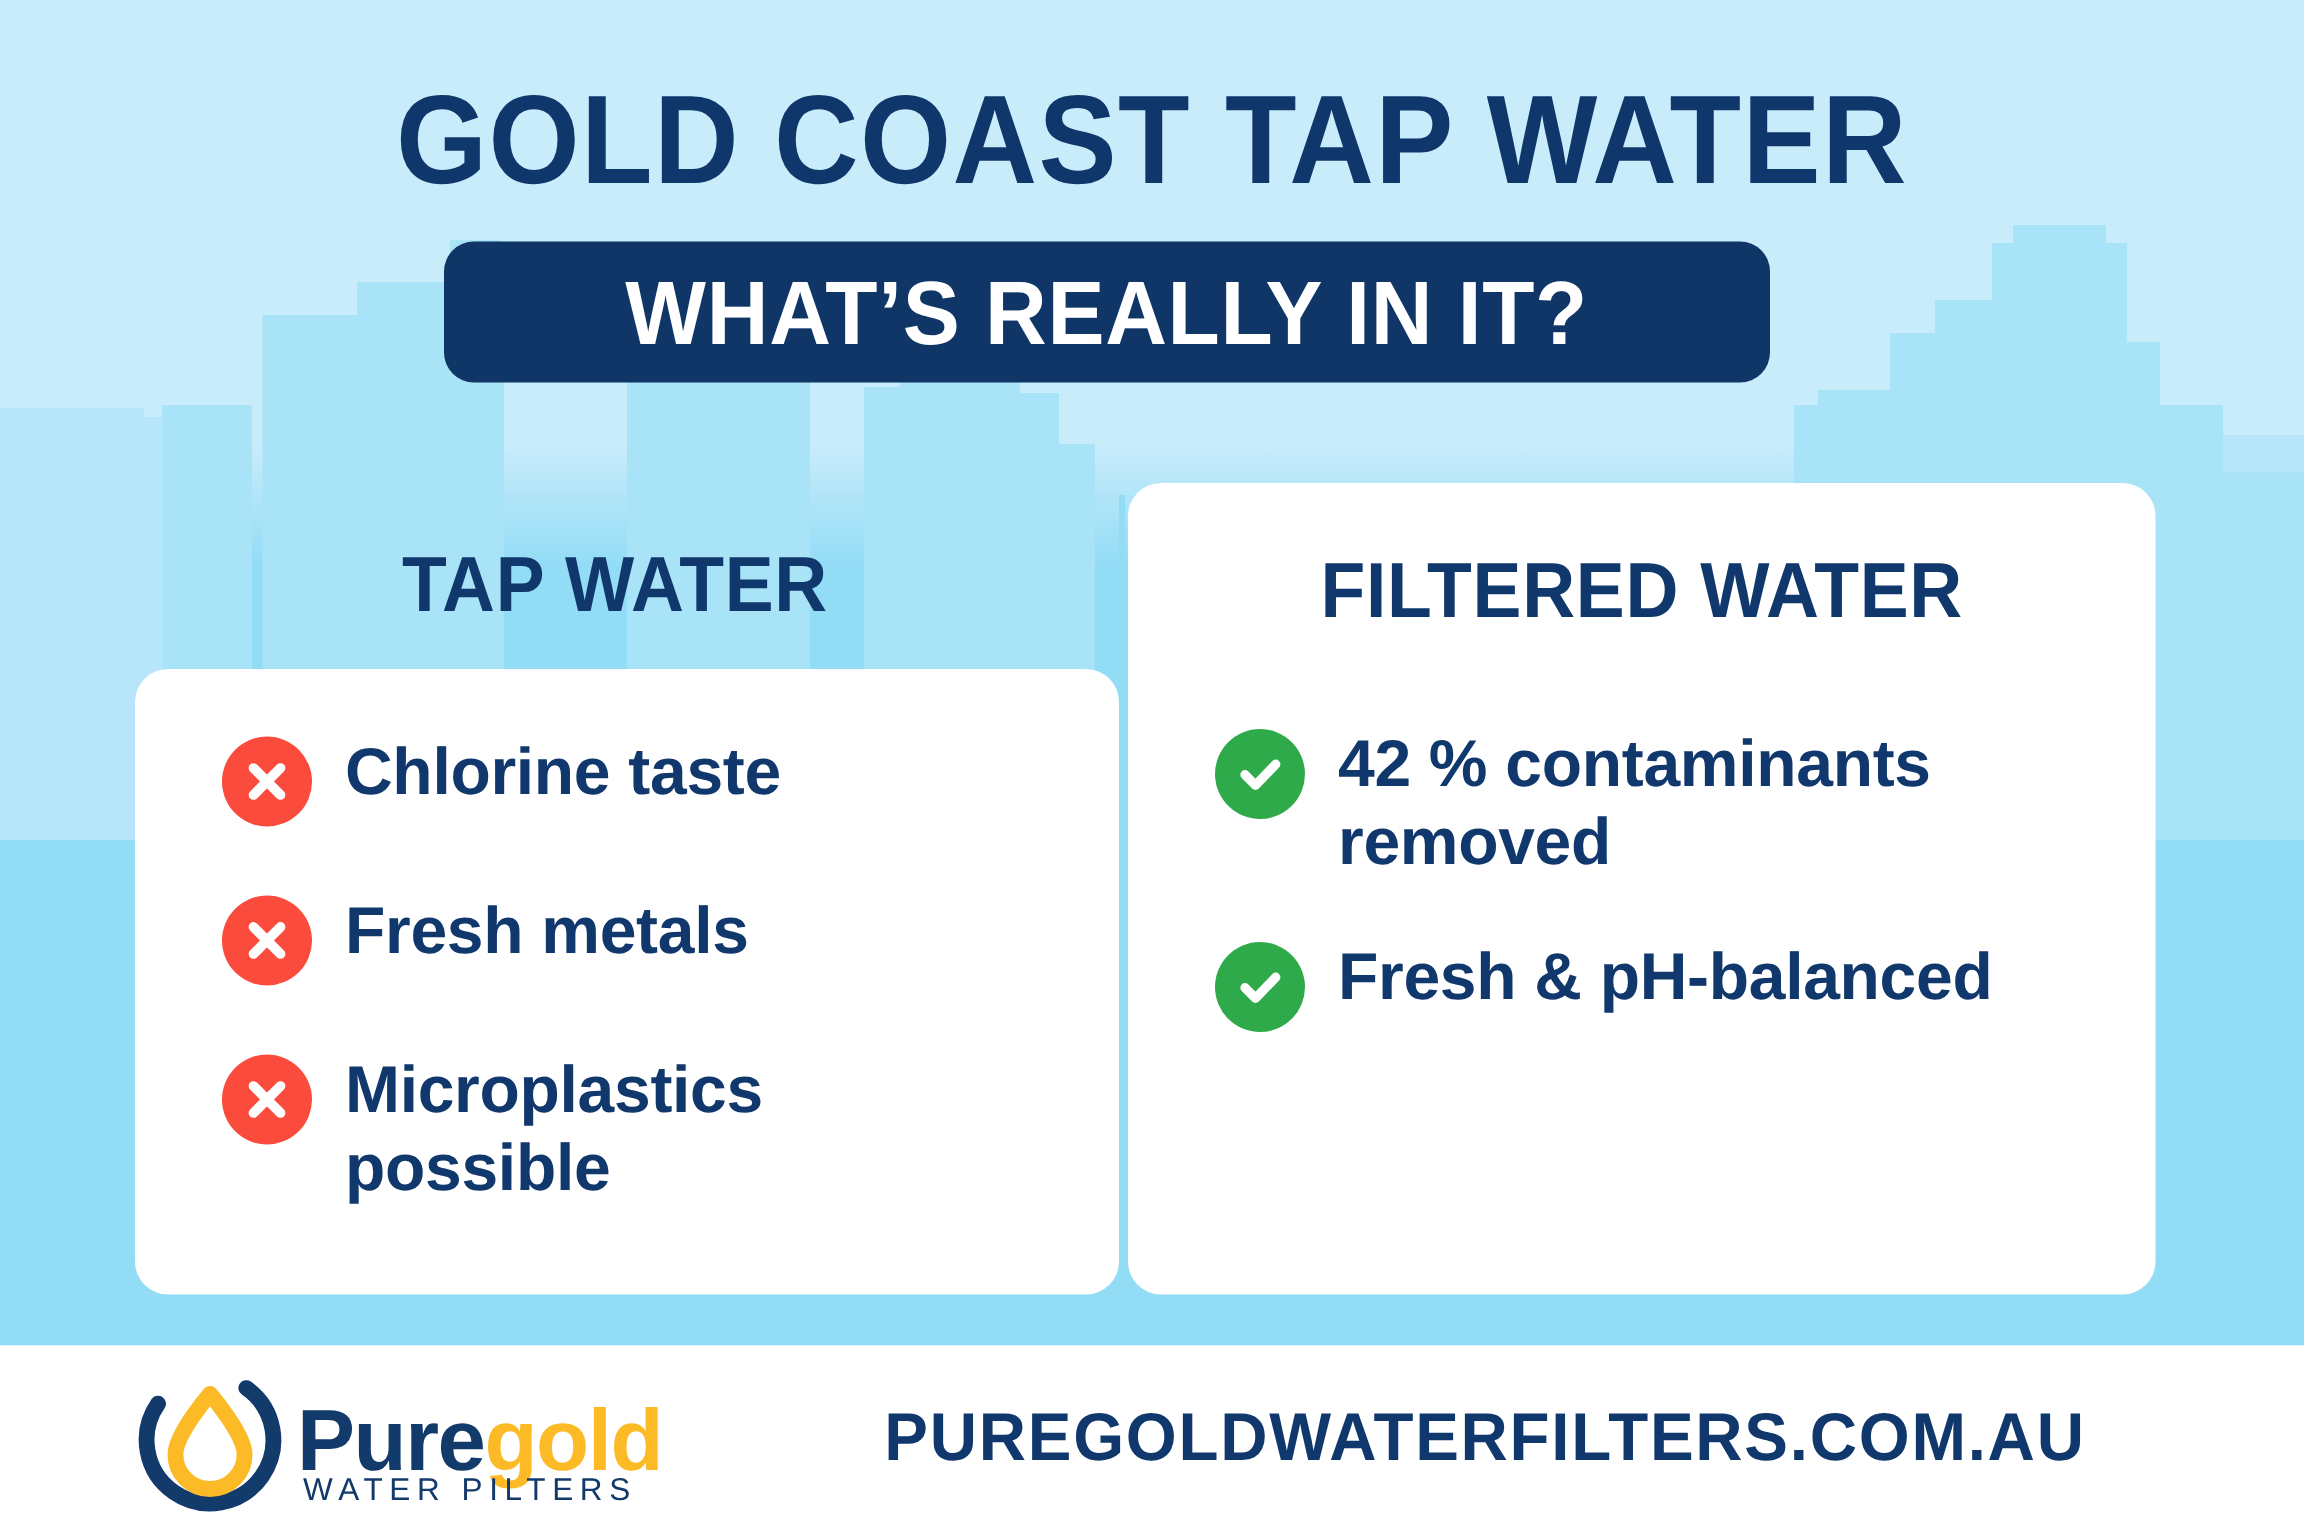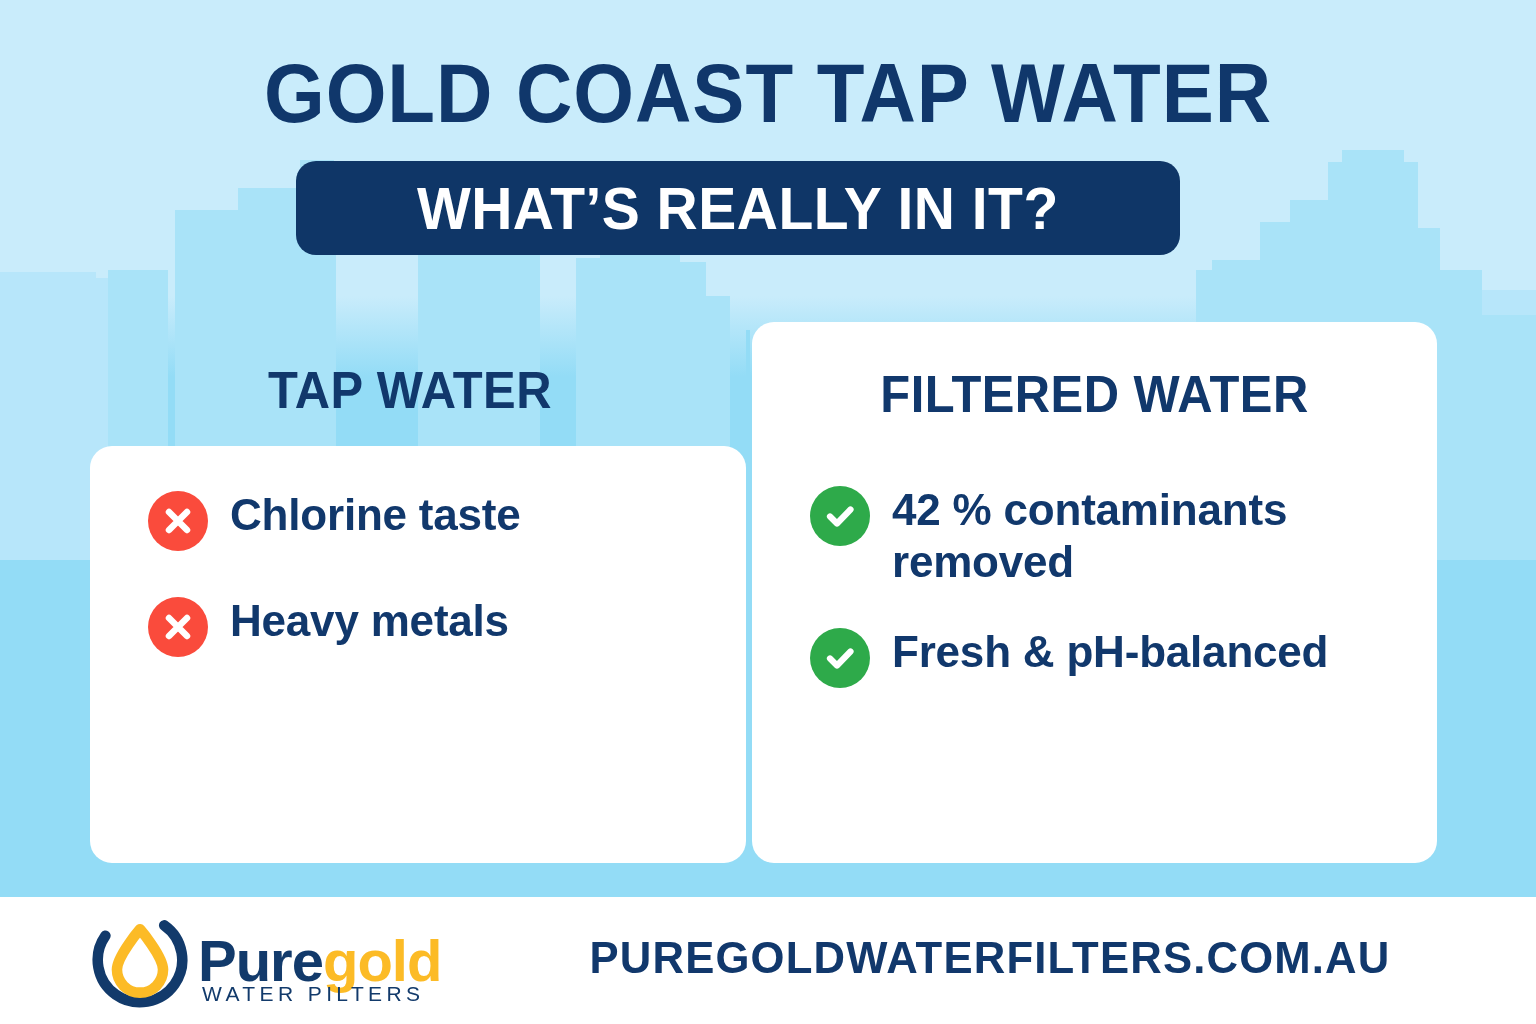--- a/index.html
+++ b/index.html
@@ -246,21 +246,29 @@
         </svg>
       </span>
       <span class="item-text">Chlorine taste</span>
     </div>
     <div class="item">
       <span class="bullet-icon bullet-x">
         <svg width="34" height="34" viewBox="0 0 34 34" aria-hidden="true">
           <path d="M8 8 L26 26 M26 8 L8 26" stroke="#ffffff" stroke-width="6.5" stroke-linecap="round"></path>
         </svg>
       </span>
-      <span class="item-text">Heavy metals</span>
+      <span class="item-text">Fresh metals</span>
+    </div>
+    <div class="item">
+      <span class="bullet-icon bullet-x">
+        <svg width="34" height="34" viewBox="0 0 34 34" aria-hidden="true">
+          <path d="M8 8 L26 26 M26 8 L8 26" stroke="#ffffff" stroke-width="6.5" stroke-linecap="round"></path>
+        </svg>
+      </span>
+      <span class="item-text">Microplastics possible</span>
     </div>
   </div>
 
   <div class="list list-right">
     <div class="item">
       <span class="bullet-icon bullet-ck">
         <svg width="38" height="38" viewBox="0 0 38 38" aria-hidden="true">
           <path d="M9 19.5 L16 26.5 L29.5 12.5" fill="none" stroke="#ffffff" stroke-width="6.2" stroke-linecap="round" stroke-linejoin="round"></path>
         </svg>
       </span>

